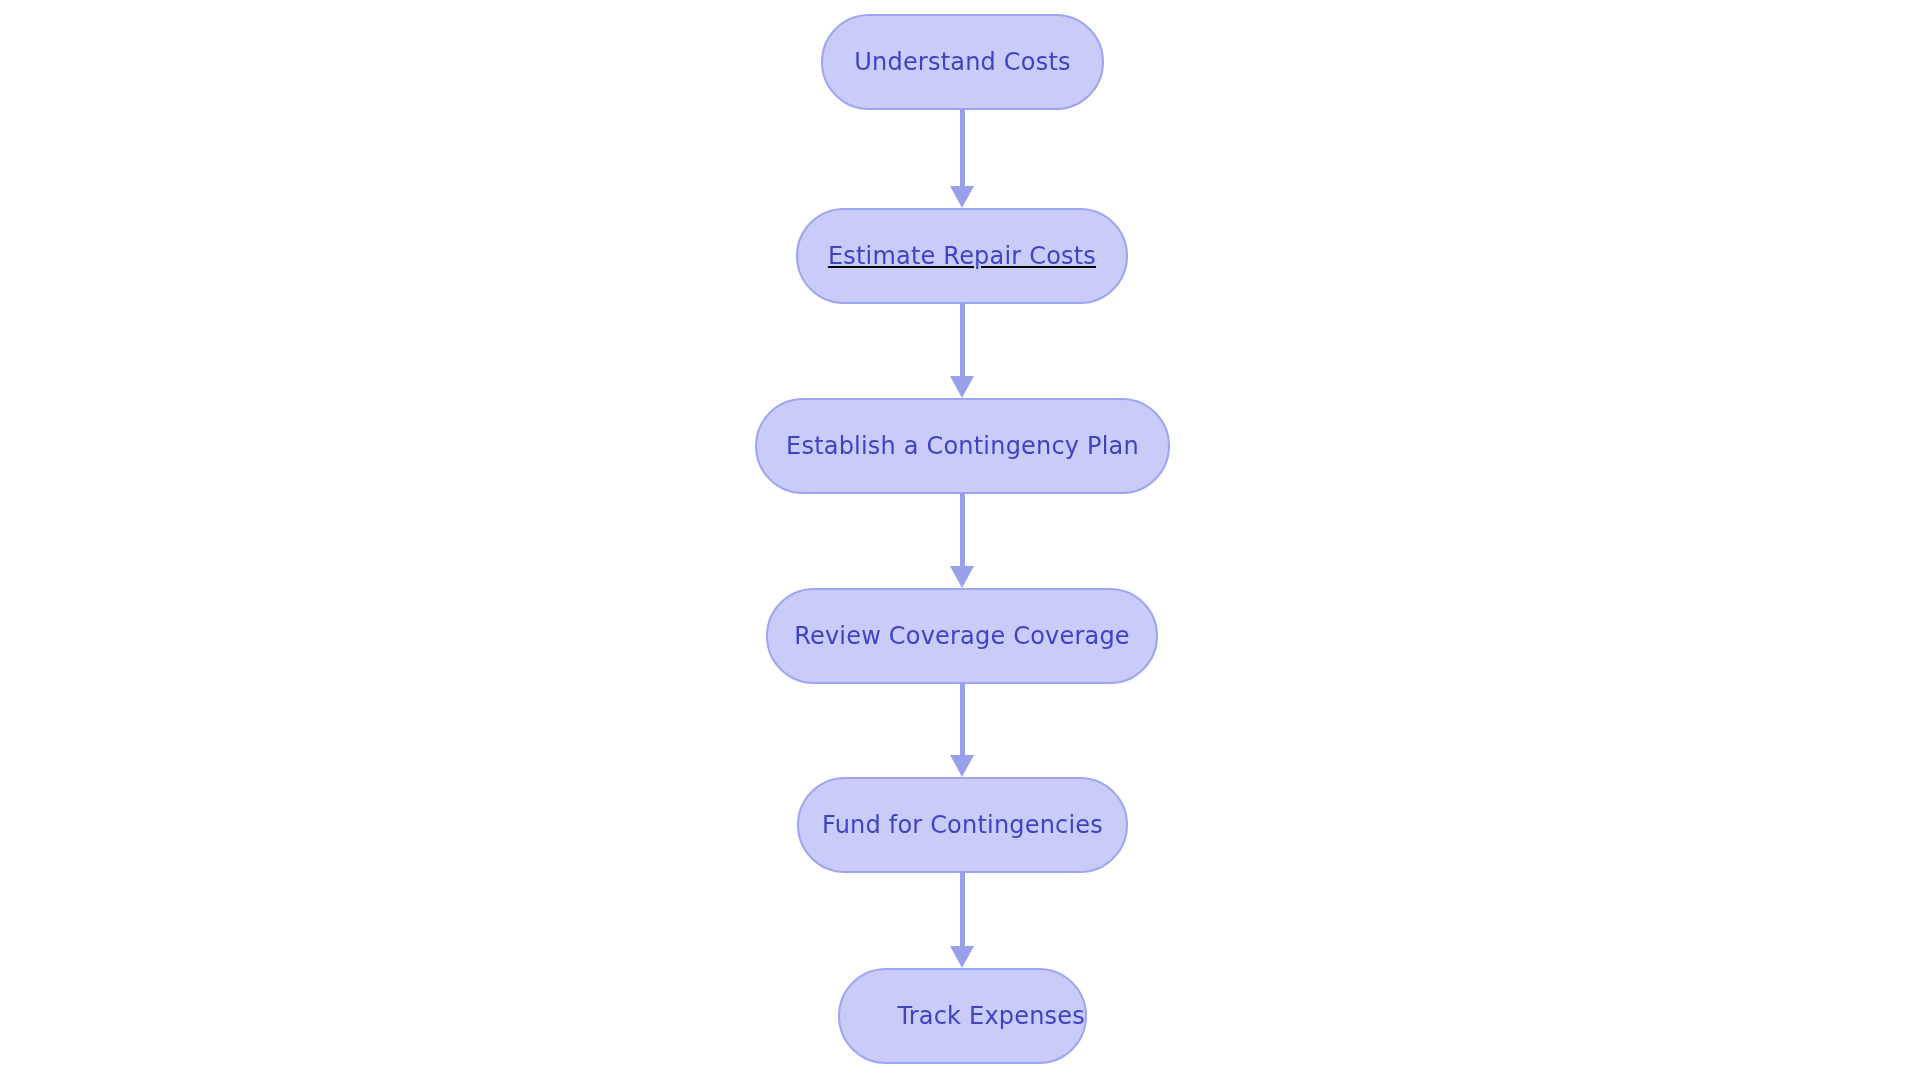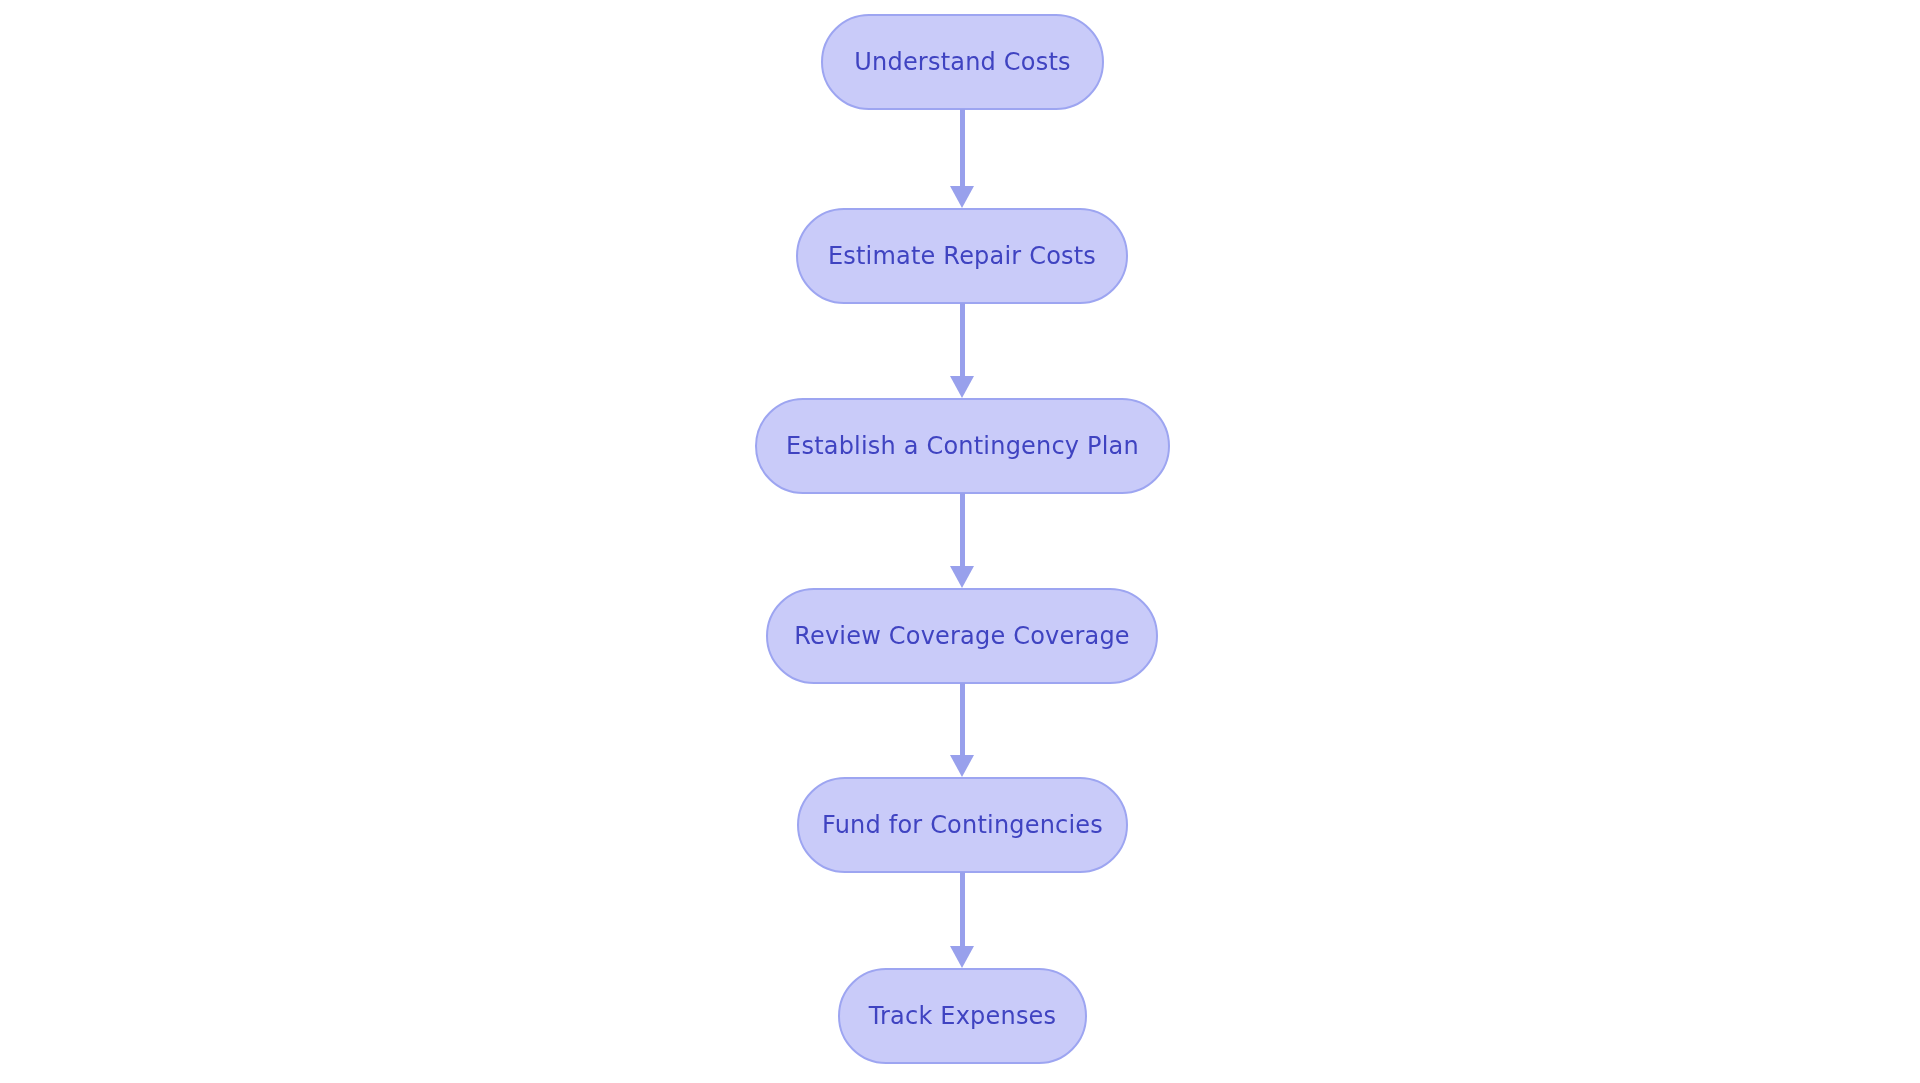--- a/index.html
+++ b/index.html
@@ -32,25 +32,25 @@
     justify-content: center;
     white-space: nowrap;
   }
   .node .label {
     color: var(--node-text);
     font-size: 24px;
     letter-spacing: 0.2px;
   }
   
   .n0 { top: 14px;  left: 821px; width: 283px; }
-  .n1 { top: 208px; left: 796px; width: 332px; }
+  .n1 { top: 208px; left: 796px; width: 332px; text-decoration: underline; }
   .n2 { top: 398px; left: 755px; width: 415px; }
   .n3 { top: 588px; left: 766px; width: 392px; }
   .n4 { top: 777px; left: 797px; width: 331px; }
-  .n5 { top: 968px; left: 838px; width: 249px; }
+  .n5 { top: 968px; left: 838px; width: 249px; justify-content: flex-end; }
 
   .arrow {
     position: absolute;
     left: 950px;           
     width: 24px;
     display: flex;
     flex-direction: column;
     align-items: center;
   }
   .a0 { top: 109px; height: 99px; }

